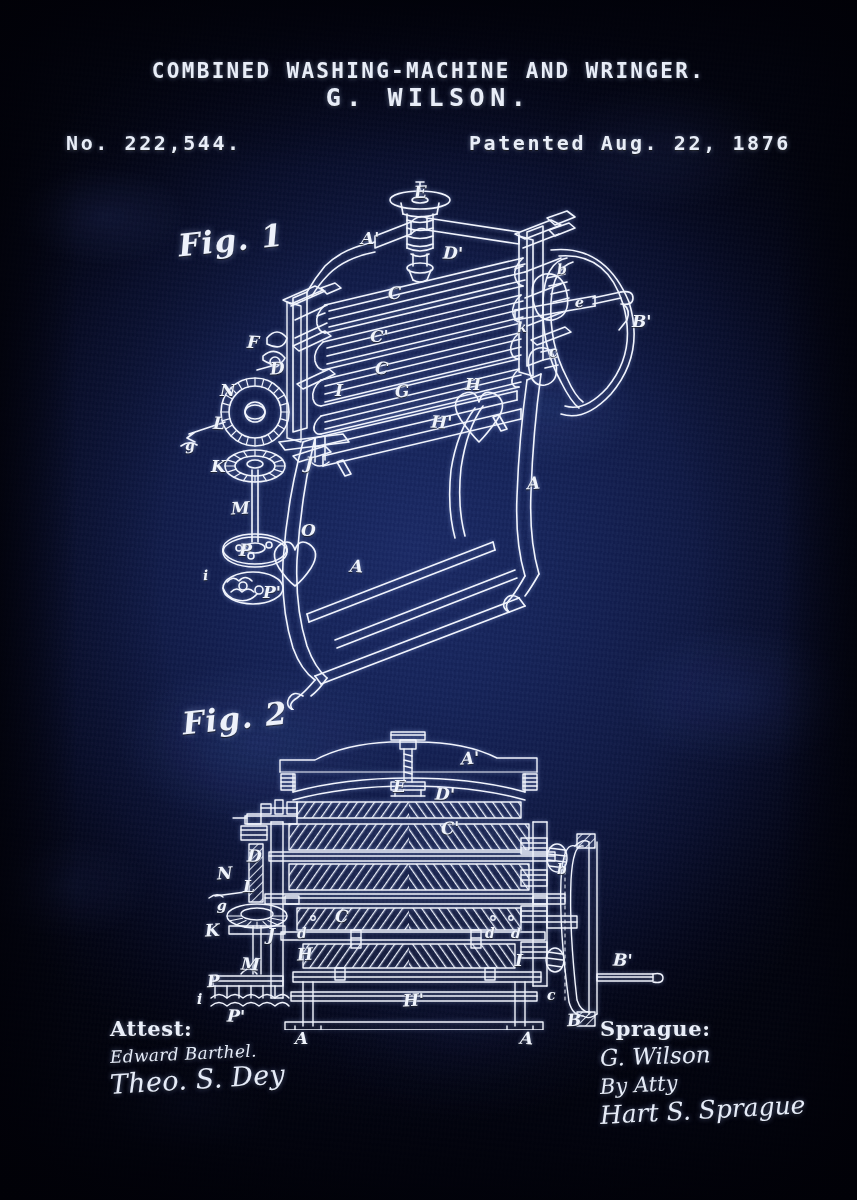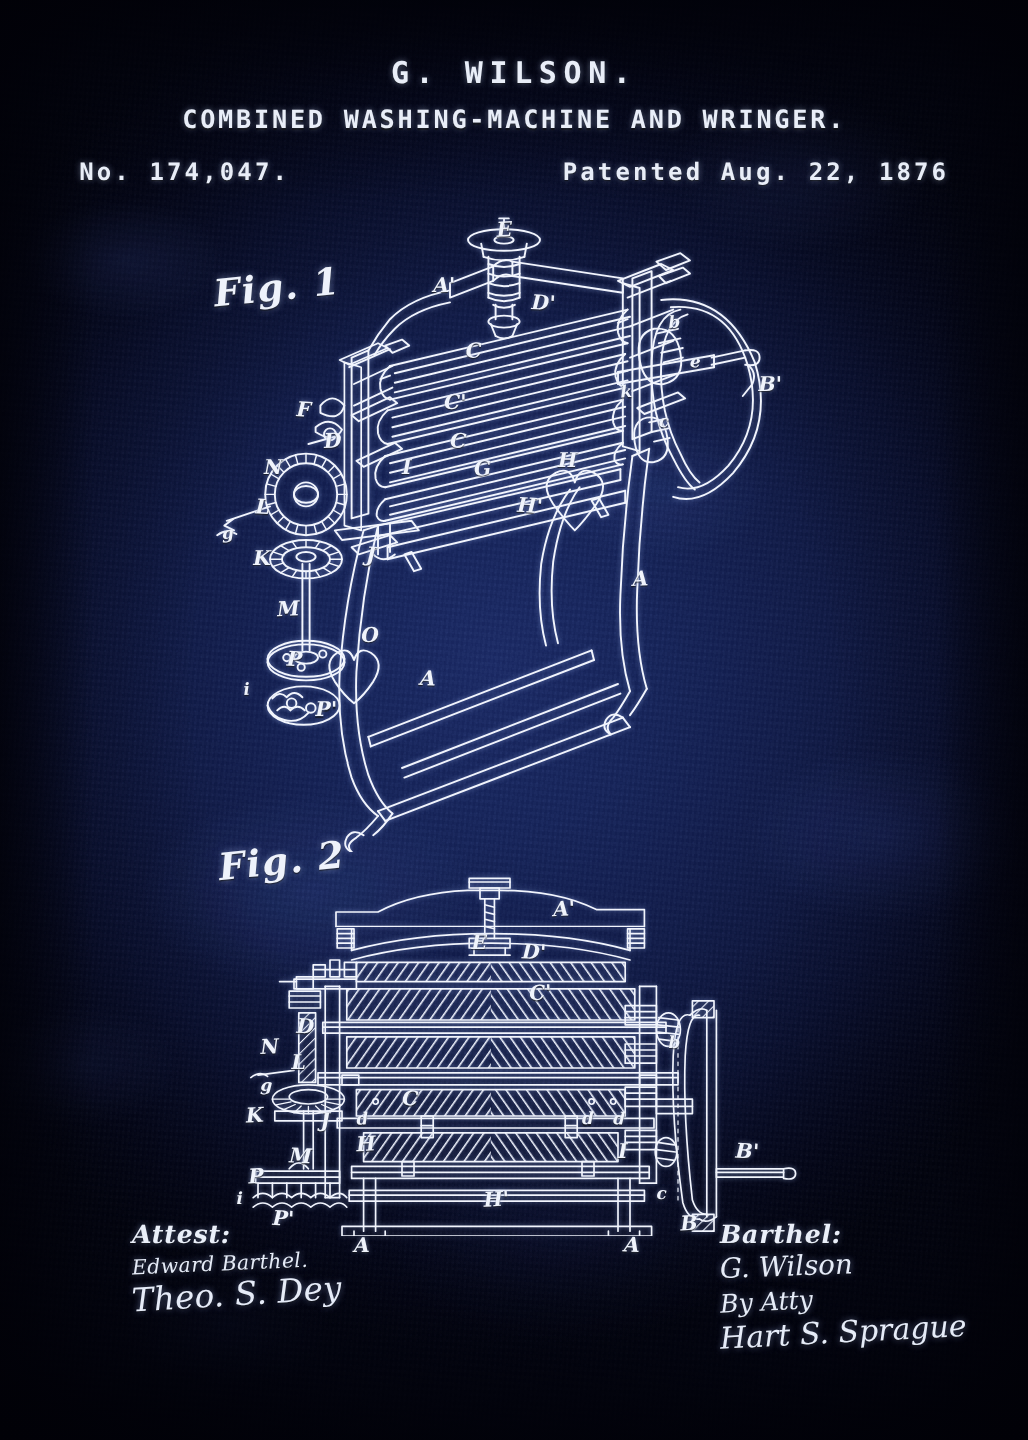--- a/index.html
+++ b/index.html
@@ -100,21 +100,21 @@
     text-shadow:0 0 4px rgba(185,205,255,.55),0 1px 1px rgba(0,0,0,.85);
     pointer-events:none;line-height:1;
   }
 
   
   .sigblock{position:absolute;z-index:6;}
   #attest-block{left:110px;top:1016px;width:310px;}
   #inventor-block{left:600px;top:1016px;width:250px;}
   .sig-head{
     font-family:"DejaVu Serif","Liberation Serif",serif;
-    font-style:italic;font-weight:700;font-size:21px;color:#eaeff9;
+    font-weight:700;font-size:21px;color:#eaeff9;
     text-shadow:0 0 5px rgba(185,205,255,.45),0 1px 1px rgba(0,0,0,.8);
     letter-spacing:.03em;
   }
   .sig-line{
     font-family:"DejaVu Serif","Liberation Serif",serif;
     font-style:italic;color:#e6ecf8;
     text-shadow:0 0 5px rgba(180,200,255,.5),0 1px 1px rgba(0,0,0,.8);
     white-space:nowrap;
   }
   .sig-a{font-size:17px;margin-top:6px;transform:rotate(-2.5deg);letter-spacing:.02em;}
@@ -127,25 +127,25 @@
 </head>
 <body>
 
 <div id="poster">
 
   <div class="tex t1"></div>
   <div class="tex t2"></div>
   <div class="tex t4"></div>
 
   <div class="header">
+    <div class="hdr-line hdr-title">COMBINED WASHING-MACHINE AND WRINGER.</div>
     <div class="hdr-line hdr-name">G. WILSON.</div>
-    <div class="hdr-line hdr-title">COMBINED WASHING-MACHINE AND WRINGER.</div>
   </div>
   <div class="hdr-row">
-    <div class="hdr-line">No. 174,047.</div>
+    <div class="hdr-line">No. 222,544.</div>
     <div class="hdr-line">Patented Aug. 22, 1876</div>
   </div>
 
   <div class="figlabel" id="fig1-label">Fig. 1</div>
 
   <div class="drawing" id="fig1-drawing">
     <svg viewBox="0 0 520 540" fill="none" stroke="#f2f5fd" stroke-width="1.6" stroke-linecap="round" stroke-linejoin="round">
       <defs>
         <g id="rollerEndF1">
           <ellipse cx="0" cy="0" rx="7" ry="13"></ellipse>
@@ -585,20 +585,20 @@
       <div class="callout" style="left: 520px; top: 1030px; font-size: 17px; transform: rotate(3deg);">A</div>
     </div>
 
   <div class="sigblock" id="attest-block">
     <div class="sig-head">Attest:</div>
     <div class="sig-line sig-a">Edward Barthel.</div>
     <div class="sig-line sig-b">Theo. S. Dey</div>
   </div>
 
   <div class="sigblock" id="inventor-block">
-    <div class="sig-head">Barthel:</div>
+    <div class="sig-head">Sprague:</div>
     <div class="sig-line sig-c">G. Wilson</div>
     <div class="sig-line sig-d">By Atty</div>
     <div class="sig-line sig-e">Hart S. Sprague</div>
   </div>
 
   <div class="tex t3"></div>
 </div>
 
 </body></html>

